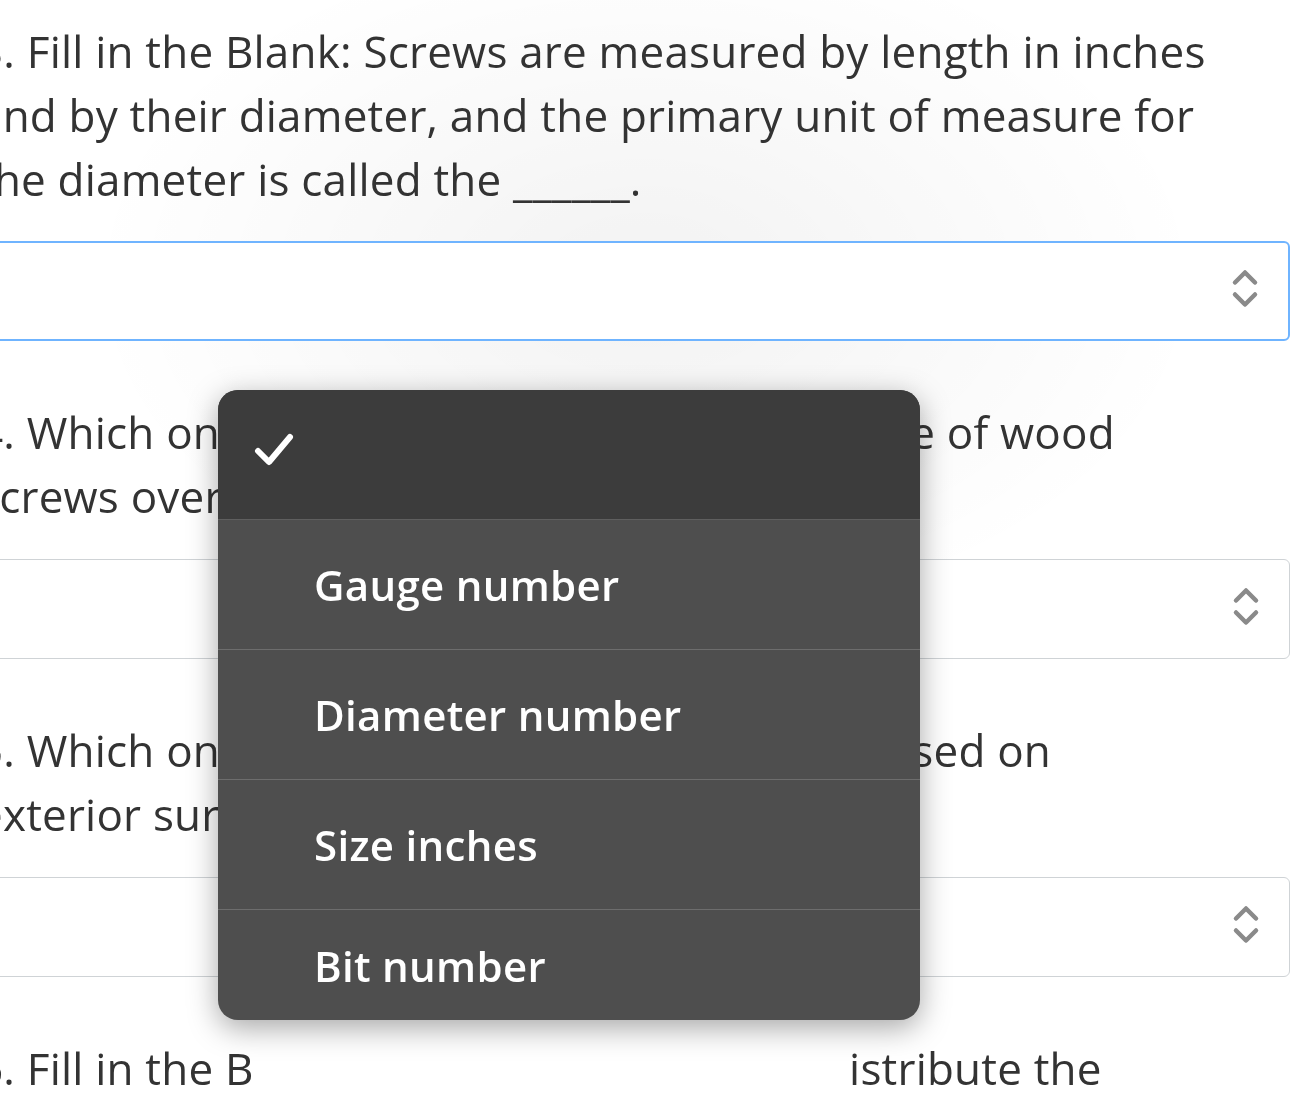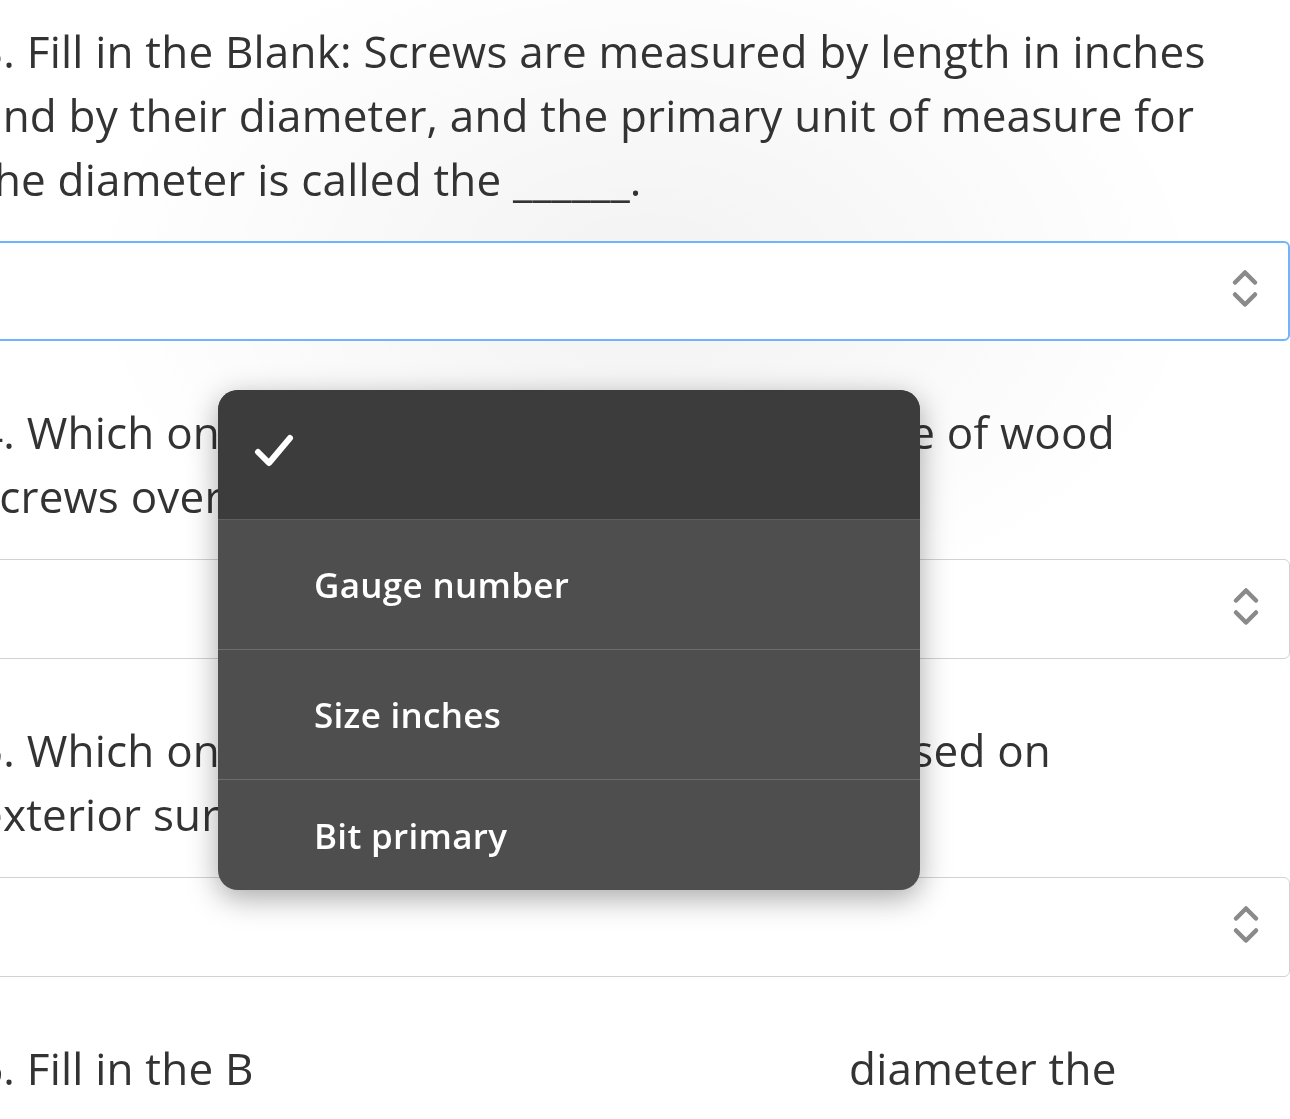--- a/index.html
+++ b/index.html
@@ -79,21 +79,21 @@
     border-radius: 20px;
     overflow: hidden;
     box-shadow: 0 8px 30px rgba(0,0,0,0.35);
     color: #fff;
   }
   .dropdown-row {
     height: 130px;
     display: flex;
     align-items: center;
     padding-left: 96px;
-    font-size: 35px;
+    font-size: 42px;
     font-weight: 600;
     border-bottom: 1px solid rgba(255,255,255,0.18);
     position: relative;
     letter-spacing: 0.3px;
   }
   .dropdown-row:last-child { border-bottom: none; }
   .dropdown-selected {
     background: #3c3c3c;
   }
   .check-icon {
@@ -152,36 +152,39 @@
       <svg width="34" height="42" viewBox="0 0 34 42" fill="none">
         <path d="M7 15 L17 5 L27 15" stroke="#8a8a8a" stroke-width="4.5" stroke-linecap="round" stroke-linejoin="round"></path>
         <path d="M7 27 L17 37 L27 27" stroke="#8a8a8a" stroke-width="4.5" stroke-linecap="round" stroke-linejoin="round"></path>
       </svg>
     </span>
   </div>
 
   <div class="q-text q4">
     <span>6. Fill in the B</span>
     <span style="visibility:hidden;">lank: Washers are used to d</span>
-    <span>diameter the</span>
+    <span>istribute the</span>
   </div>
 
 </div>
 
 <div class="dropdown">
   <div class="dropdown-row dropdown-selected">
     <span class="check-icon">
       <svg width="48" height="48" viewBox="0 0 48 48" fill="none">
         <path d="M8 26 L19 37 L40 12" stroke="#ffffff" stroke-width="6" stroke-linecap="round" stroke-linejoin="round"></path>
       </svg>
     </span>
     <span></span>
   </div>
   <div class="dropdown-row">
     <span>Gauge number</span>
   </div>
   <div class="dropdown-row">
+    <span>Diameter number</span>
+  </div>
+  <div class="dropdown-row">
     <span>Size inches</span>
   </div>
   <div class="dropdown-row" style="height:110px;">
-    <span>Bit primary</span>
+    <span>Bit number</span>
   </div>
 </div>
 
 </body></html>

